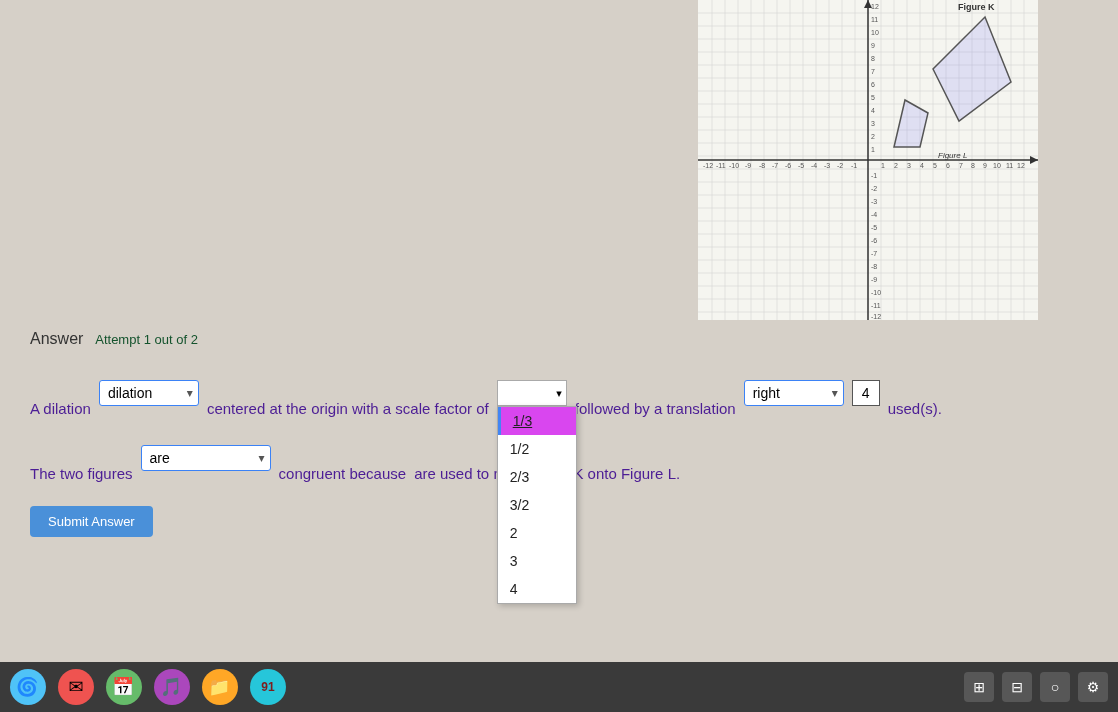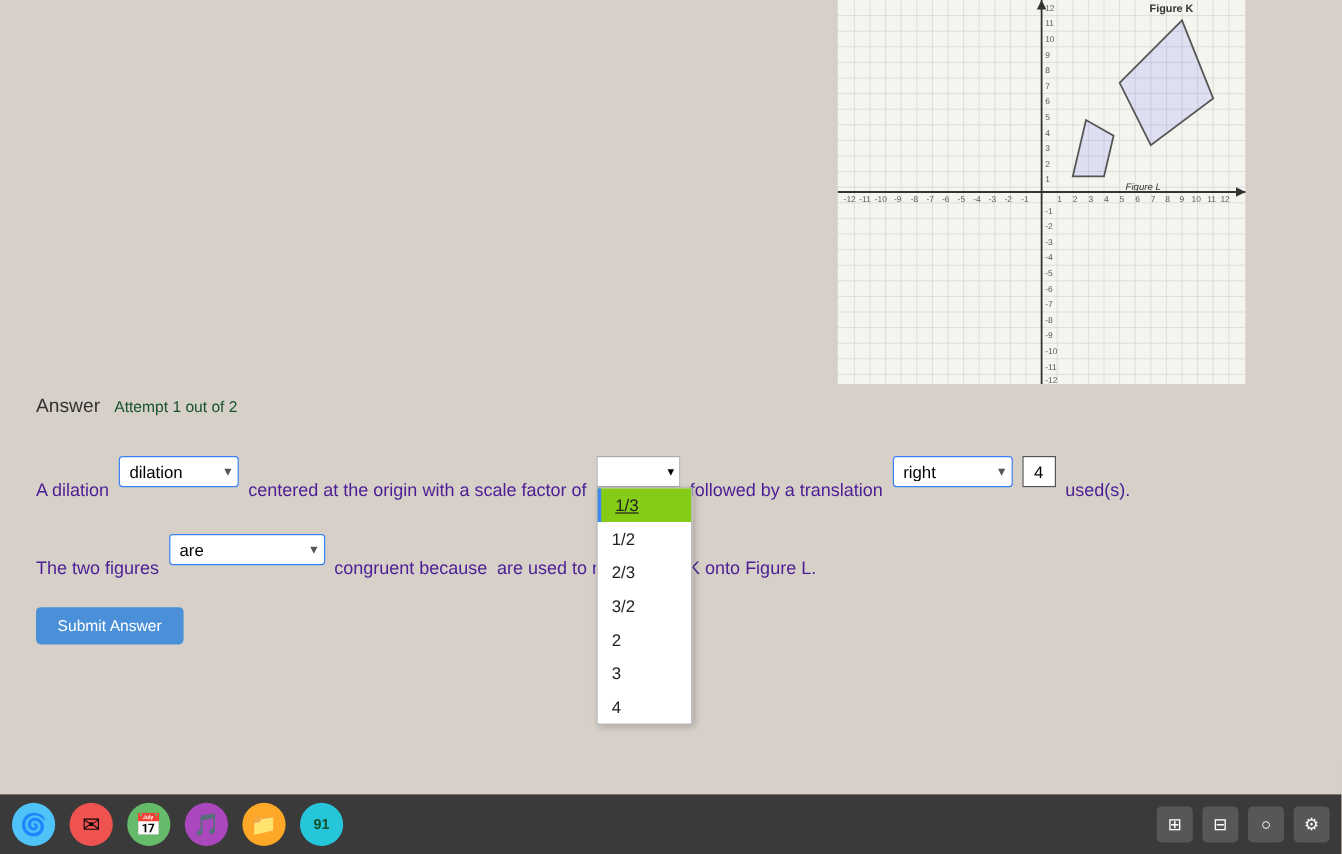--- a/index.html
+++ b/index.html
@@ -106,21 +106,21 @@
     }
 
     .dropdown-open .option {
       padding: 6px 12px;
       font-size: 14px;
       cursor: pointer;
       color: #222;
     }
 
     .dropdown-open .option:first-child {
-      background: #84cc16;
+      background: #d946ef;
       border-left: 3px solid #4285f4;
       text-decoration: underline;
     }
 
     .unit-box {
       border: 1px solid #555;
       padding: 4px 8px;
       min-width: 28px;
       text-align: center;
       background: white;
@@ -397,21 +397,21 @@
 
 </div>
 
 <div class="taskbar">
   <div class="taskbar-left">
     <div class="taskbar-icon" style="background:#4fc3f7;">🌀</div>
     <div class="taskbar-icon" style="background:#ef5350;">✉</div>
     <div class="taskbar-icon" style="background:#66bb6a;">📅</div>
     <div class="taskbar-icon" style="background:#ab47bc;">🎵</div>
     <div class="taskbar-icon" style="background:#ffa726;">📁</div>
-    <div style="background:#26c6da; border-radius:50%; width:36px;height:36px;display:flex;align-items:center;justify-content:center;font-size:12px;color:#14532d;font-weight:bold;">91</div>
+    <div style="background:#26c6da; border-radius:50%; width:36px;height:36px;display:flex;align-items:center;justify-content:center;font-size:12px;color:#7f1d1d;font-weight:bold;">91</div>
   </div>
   <div class="taskbar-right">
     <div class="taskbar-right-icon">⊞</div>
     <div class="taskbar-right-icon">⊟</div>
     <div class="taskbar-right-icon">○</div>
     <div class="taskbar-right-icon">⚙</div>
   </div>
 </div>
 
 </body></html>

